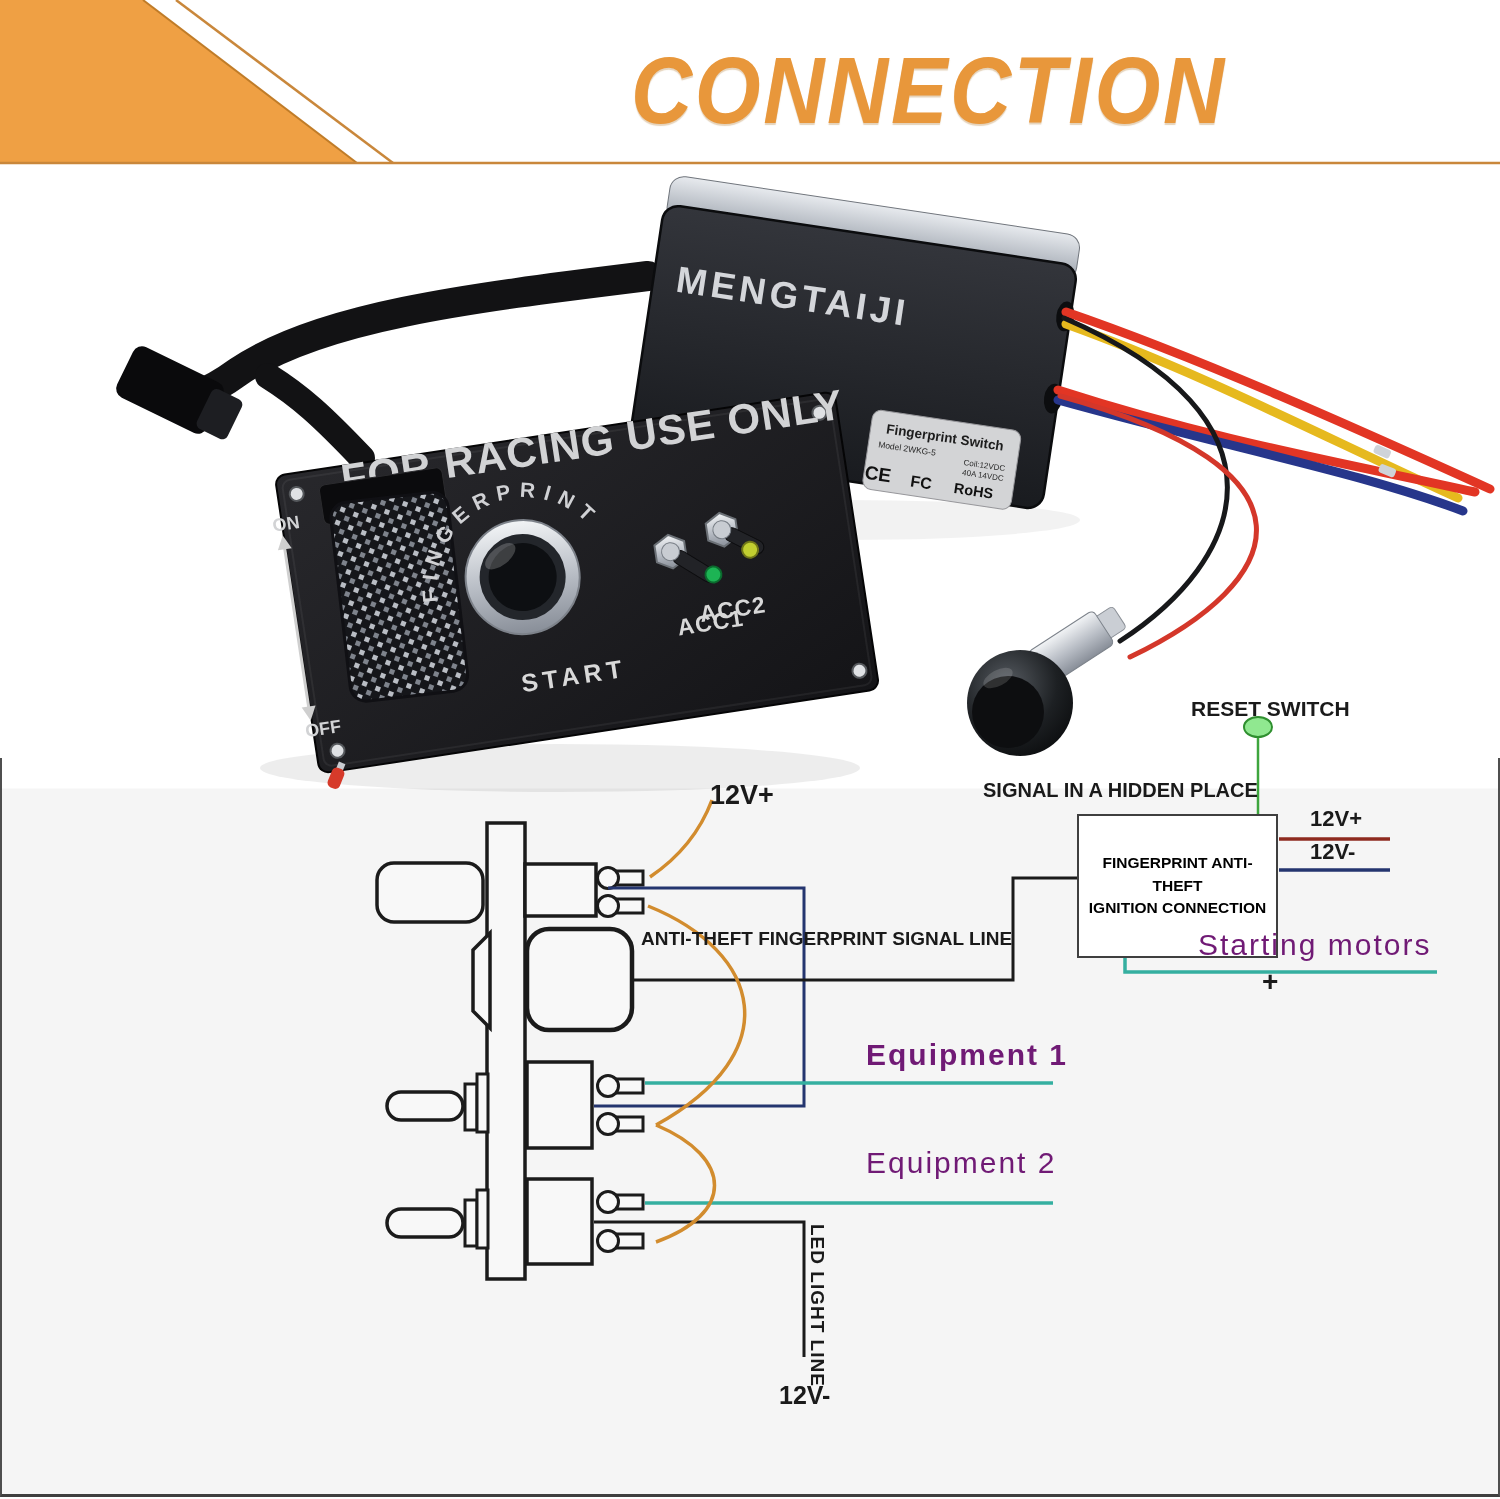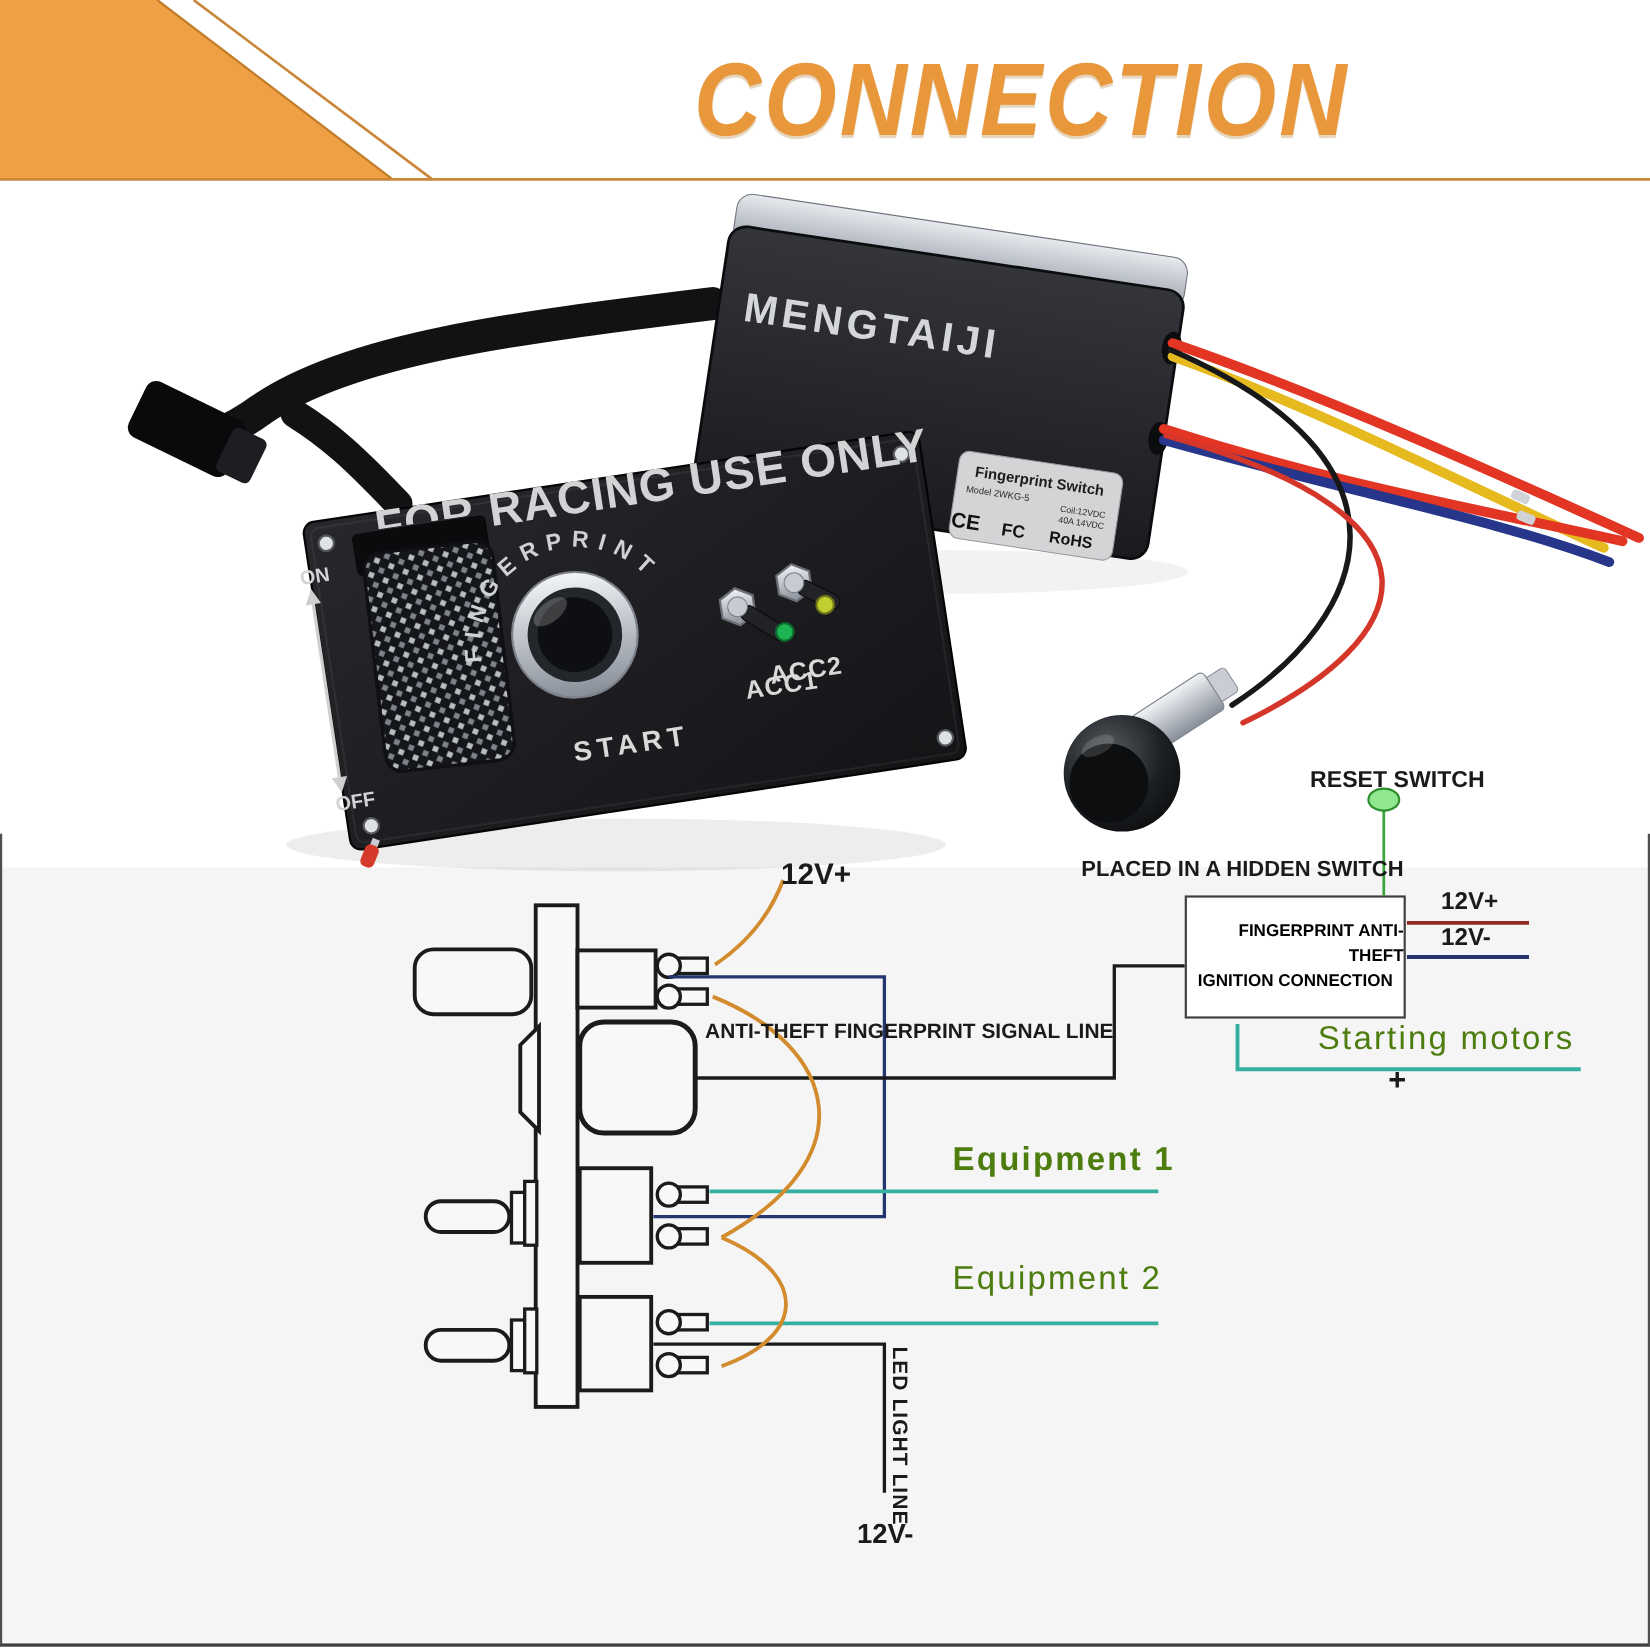--- a/index.html
+++ b/index.html
@@ -5,28 +5,28 @@
   html,body{margin:0;padding:0;}
   body{width:1500px;height:1499px;position:relative;background:#ffffff;
        font-family:"Liberation Sans",sans-serif;overflow:hidden;}
   .abs{position:absolute;}
   #diagram-bg{left:0;top:758px;width:1500px;height:739px;box-sizing:border-box;
     border-left:2px solid #4f4f4f;border-right:2px solid #4f4f4f;border-bottom:3px solid #3f3f3f;
     background:linear-gradient(180deg,#ffffff 0px,#ffffff 30px,#f5f5f5 31px,#f5f5f5 100%);z-index:0;}
   #art{left:0;top:0;z-index:1;pointer-events:none;}
   .lbl{z-index:2;color:#1a1a1a;white-space:nowrap;line-height:1.15;}
   .b{font-weight:bold;}
-  .gray{color:#4d7c0f;font-size:30px;letter-spacing:2px;font-weight:400;}
+  .gray{color:#701a75;font-size:30px;letter-spacing:2px;font-weight:400;}
   #hdr-title{left:600px;top:44px;width:620px;text-align:center;font-size:94px;line-height:1;
     font-style:italic;font-weight:bold;letter-spacing:3px;color:var(--title-orange,#E8973B);
     transform:scaleX(.9);transform-origin:center;z-index:2;
     text-shadow:0 2px 1px rgba(170,110,30,.30);}
-  #ctrl-box{left:1077px;top:814px;width:201px;height:112px;box-sizing:border-box;
+  #ctrl-box{left:1077px;top:814px;width:201px;height:144px;box-sizing:border-box;
     background:#ffffff;border:2px solid #3f3f3f;display:flex;flex-direction:column;
-    justify-content:center;align-items:center;text-align:right;font-weight:bold;
+    justify-content:center;align-items:center;text-align:center;font-weight:bold;
     font-size:15.5px;line-height:1.45;z-index:2;}
   .v12{font-size:22px;}
   #lbl-12vp-left{left:710px;top:780px;font-size:27px;}
   #lbl-reset{left:1191px;top:697px;font-size:21px;}
   #lbl-hidden{left:983px;top:779px;font-size:20px;}
   #lbl-12vp-right{left:1310px;top:806px;}
   #lbl-12vn-right{left:1310px;top:839px;}
   #lbl-motors{left:1198px;top:928px;}
   #lbl-plus{left:1262px;top:966px;font-size:28px;}
   #lbl-signal{left:641px;top:928px;font-size:19px;}
@@ -225,21 +225,21 @@
       <path d="M 656 1125 C 734 1158 734 1214 656 1242" stroke="var(--wire-orange,#D28C2E)" stroke-width="3.5"></path>
     </g>
     <ellipse cx="1258" cy="727" rx="14" ry="10" fill="var(--node-green,#90E890)" stroke="#2F8F2F" stroke-width="2"></ellipse>
   </g>
 </svg>
 
 <div id="hdr-title" class="abs">CONNECTION</div>
 
 <div id="lbl-12vp-left" class="abs lbl b">12V+</div>
 <div id="lbl-reset" class="abs lbl b">RESET SWITCH</div>
-<div id="lbl-hidden" class="abs lbl b">PLACED IN A HIDDEN SWITCH</div>
+<div id="lbl-hidden" class="abs lbl b">SIGNAL IN A HIDDEN PLACE</div>
 
 <div id="ctrl-box" class="abs">
   <span>FINGERPRINT ANTI-THEFT</span>
   <span>IGNITION CONNECTION</span>
 </div>
 
 <div id="lbl-12vp-right" class="abs lbl b v12">12V+</div>
 <div id="lbl-12vn-right" class="abs lbl b v12">12V-</div>
 <div id="lbl-motors" class="abs lbl gray">Starting motors</div>
 <div id="lbl-plus" class="abs lbl b">+</div>

